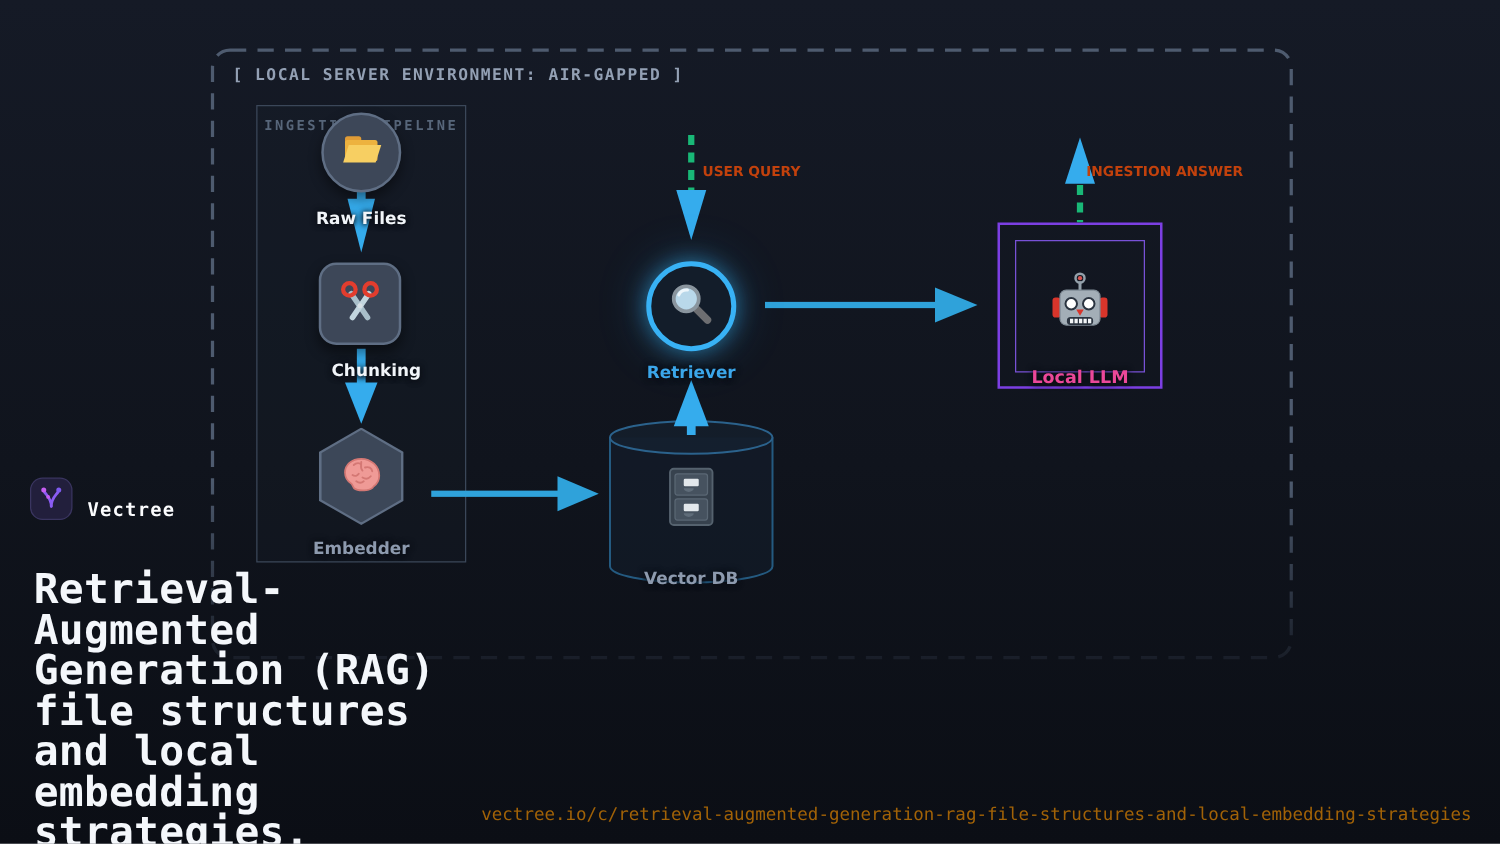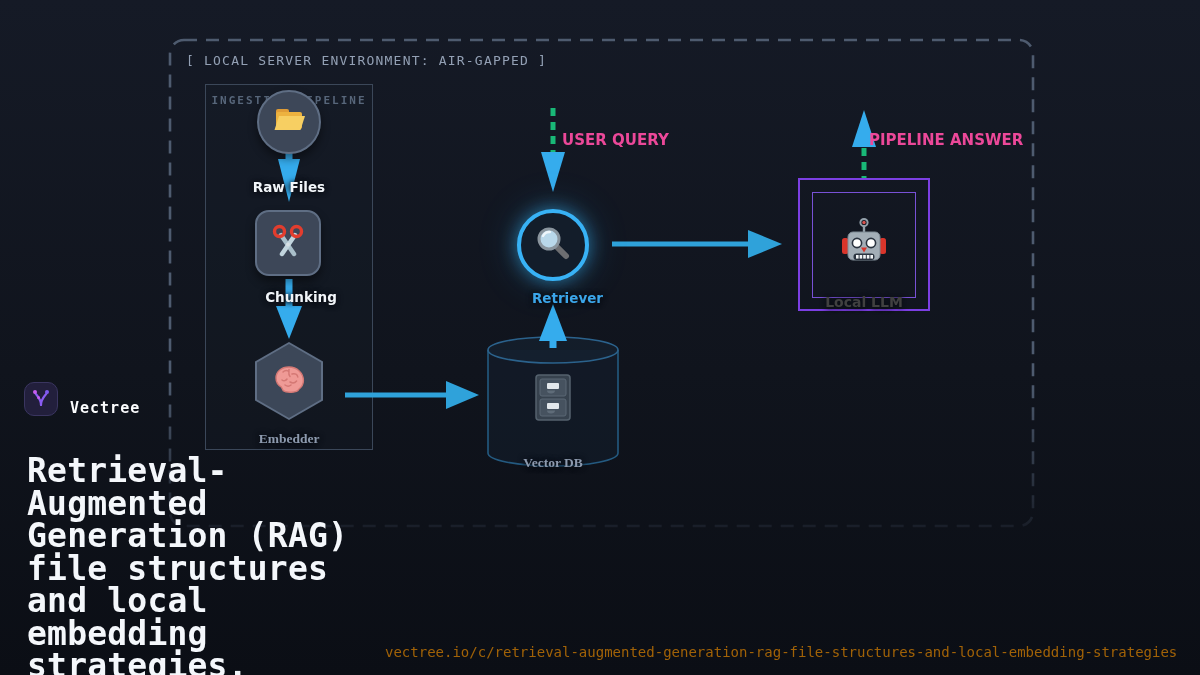--- a/index.html
+++ b/index.html
@@ -12,21 +12,21 @@
   .abs { position:absolute; }
   .mono { font-family:"DejaVu Sans Mono","Liberation Mono",monospace; }
 
   
   .env-box {
     left:168px; top:38px; width:867px; height:490px;
     -webkit-mask-image:linear-gradient(180deg,#000 70%,rgba(0,0,0,.18) 100%);
     mask-image:linear-gradient(180deg,#000 70%,rgba(0,0,0,.18) 100%);
   }
   .env-label {
-    left:186px; top:53px; font-size:13px; font-weight:normal;
+    left:186px; top:53px; font-size:13px; font-weight:bold;
     letter-spacing:1.2px; color:#93a0b4;
   }
 
   
   .ingest-box {
     left:205px; top:84px; width:168px; height:366px;
     border:1px solid #3b4759; background:rgba(30,38,52,.18);
   }
   .ingest-label {
     left:205px; top:94px; width:168px; text-align:center;
@@ -54,25 +54,25 @@
   }
   .hex-inner {
     width:64px; height:74px; background:#3c4758;
     clip-path:polygon(50% 0,100% 25%,100% 75%,50% 100%,0 75%,0 25%);
     display:flex; align-items:center; justify-content:center;
   }
 
   .lbl { font-size:13.5px; font-weight:bold; text-align:center; z-index:5;
          text-shadow:0 1px 4px #0b0e15, 0 0 6px #0b0e15; }
   .lbl-white { color:#f1f5f9; }
-  .lbl-gray  { color:#8d9aae;font-family:Liberation Serif, serif; }
-  .lbl-blue  { color:#3ba6ea;text-align:right; }
-  .lbl-purple{ color:#404040; }
-
-  .flow-label { font-size:15px; font-weight:bold; color:#ec4899; z-index:6; }
+  .lbl-gray  { color:#8d9aae; }
+  .lbl-blue  { color:#3ba6ea; }
+  .lbl-purple{ color:#ec4899; }
+
+  .flow-label { font-size:11px; font-weight:bold; color:#c2410c; z-index:6; }
 
   
   .retriever-node {
     left:517px; top:209px; width:72px; height:72px; border-radius:50%;
     background:#131d2a; border:4px solid #38b2f5;
     display:flex; align-items:center; justify-content:center;
     box-shadow:0 0 18px rgba(56,178,245,.55), 0 0 42px rgba(56,178,245,.22);
     z-index:4;
   }
 
@@ -117,21 +117,21 @@
       <rect x="5" y="7" width="13" height="7" rx="2" fill="#e09c36"></rect>
       <rect x="5" y="10" width="26" height="17" rx="2" fill="#edb23f"></rect>
       <polygon points="8,14 34,14 29.5,28 3.5,28" fill="#f7cf62"></polygon>
     </svg>
   </span>
 </div>
 <svg class="abs arrow" style="left:270px;top:150px" width="40" height="56">
   <rect x="15.5" y="0" width="7" height="10" fill="#35aced"></rect>
   <polygon points="8,9 30,9 19,52" fill="#35aced"></polygon>
 </svg>
-<div class="abs lbl lbl-white" style="left:239px;top:179px;width:100px">Raw Files</div>
+<div class="abs lbl lbl-white" style="left:239px;top:167px;width:100px">Raw Files</div>
 
 <div class="abs node-square">
   <span>
     <svg width="36" height="36" viewBox="0 0 36 36">
       <line x1="11" y1="12" x2="24" y2="31" stroke="#a9bfca" stroke-width="4.5" stroke-linecap="round"></line>
       <line x1="25" y1="12" x2="12" y2="31" stroke="#c2d5de" stroke-width="4.5" stroke-linecap="round"></line>
       <circle cx="9.5" cy="8.5" r="5" fill="none" stroke="#e23d2e" stroke-width="3.4"></circle>
       <circle cx="26.5" cy="8.5" r="5" fill="none" stroke="#e23d2e" stroke-width="3.4"></circle>
       <circle cx="18" cy="21.5" r="2" fill="#d7e0e5"></circle>
     </svg>
@@ -231,21 +231,21 @@
   </span>
 </div>
 <div class="abs lbl lbl-purple" style="left:814px;top:294px;width:100px;font-size:14px">Local LLM</div>
 
 <svg class="abs arrow" style="left:851px;top:109px" width="26" height="39">
   <polygon points="13,1 1,38 25,38" fill="#35aced"></polygon>
 </svg>
 <svg class="abs" style="left:859px;top:148px;z-index:2" width="10" height="30">
   <line x1="5" y1="0" x2="5" y2="30" stroke="#19b877" stroke-width="5" stroke-dasharray="8 6"></line>
 </svg>
-<div class="abs flow-label" style="left:869px;top:131px">PIPELINE ANSWER</div>
+<div class="abs flow-label" style="left:869px;top:131px">INGESTION ANSWER</div>
 
 <div class="abs logo-badge">
   <span>
     <svg width="26" height="26" viewBox="0 0 26 26">
       <path d="M13,21 C13,15 9.5,12.5 7.5,9.5" fill="none" stroke="#8a5cf2" stroke-width="2.2" stroke-linecap="round"></path>
       <path d="M13,21 C13,15 16.5,12.5 18.5,9.5" fill="none" stroke="#8a5cf2" stroke-width="2.2" stroke-linecap="round"></path>
       <circle cx="7" cy="8" r="2" fill="#c65df0"></circle>
       <circle cx="19" cy="8" r="2" fill="#7f5af0"></circle>
       <circle cx="10.5" cy="13.5" r="1.5" fill="#c65df0"></circle>
     </svg>

